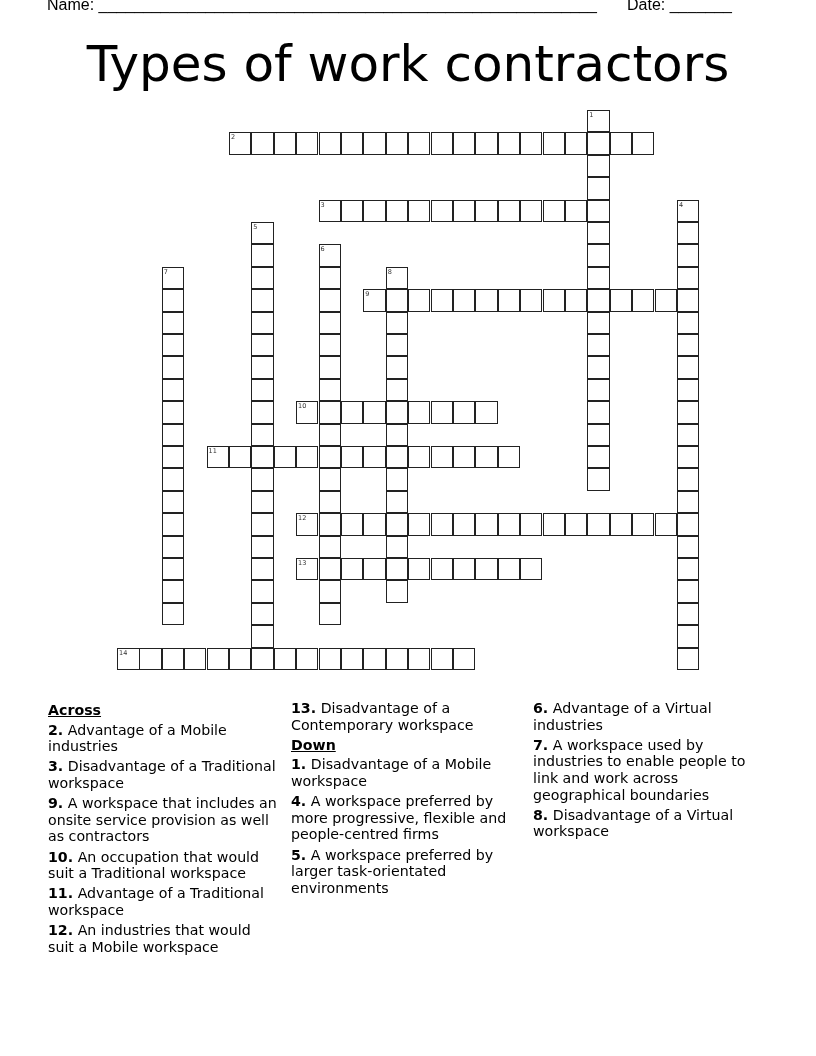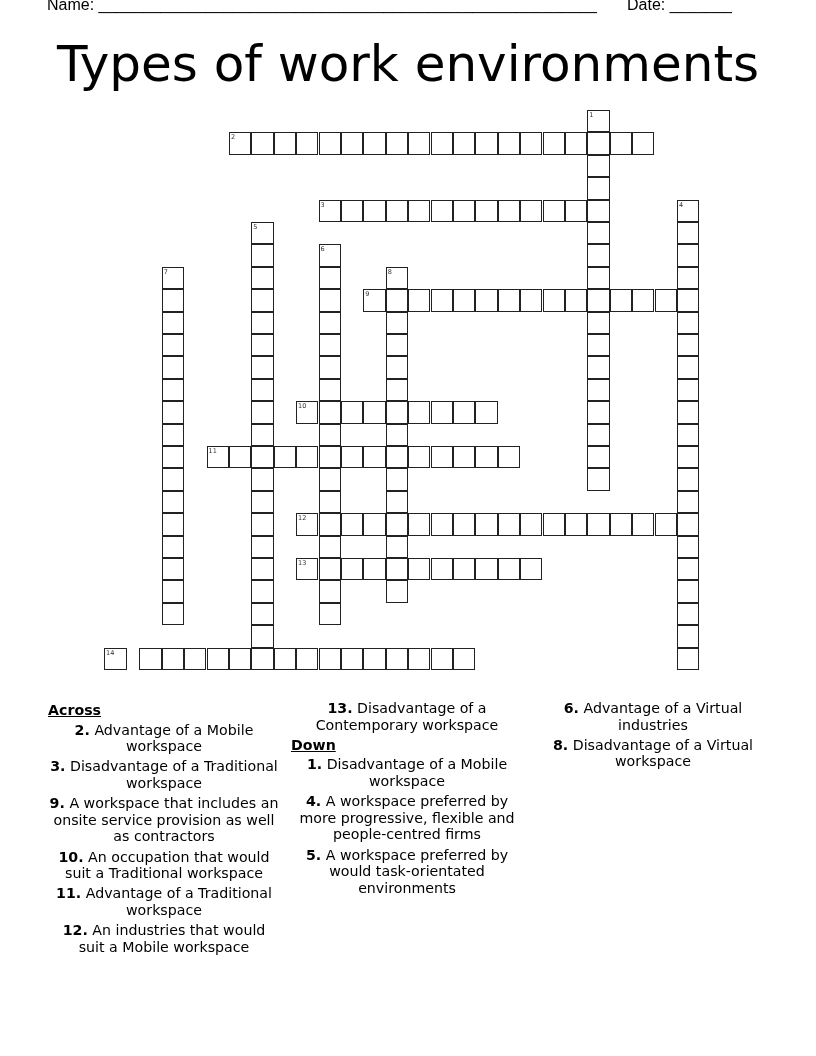--- a/index.html
+++ b/index.html
@@ -14,32 +14,32 @@
   .cell { position: absolute; width: 22.4px; height: 22.4px; box-sizing: border-box;
     border: 1px solid #222; background: #fff; }
   .cell .num { position: absolute; top: 0px; left: 1px; font-family: "DejaVu Sans", sans-serif;
     font-size: 6.5px; line-height: 8px; color: #333; }
   .clues { position: absolute; top: 700px; font-family: "DejaVu Sans", sans-serif;
     font-size: 14.2px; line-height: 16.6px; }
   .col1 { left: 48px; width: 232px; }
   .col2 { left: 291px; width: 232px; }
   .col3 { left: 533px; width: 240px; }
   .clue-head { font-weight: bold; text-decoration: underline; margin-top: 2px; margin-bottom: 3px; }
-  .clue { margin-bottom: 3.6px; text-align: center; }
+  .clue { margin-bottom: 3.6px; }
   .clue b { font-weight: bold; }
 </style>
 </head>
 <body>
 
 <div class="header-line">
   <span class="hdr-name">Name: ________________________________________________________</span>
   <span class="hdr-date">Date: _______</span>
 </div>
 
-<div class="title">Types of work environments</div>
+<div class="title">Types of work contractors</div>
 
 <div class="grid" id="crossword-grid">
     <div class="cell" style="left: 587.3px; top: 110px;">
       <span class="num">1</span>
     </div>
     <div class="cell" style="left: 587.3px; top: 132.4px;"></div>
     <div class="cell" style="left: 587.3px; top: 154.8px;"></div>
     <div class="cell" style="left: 587.3px; top: 177.2px;"></div>
     <div class="cell" style="left: 587.3px; top: 199.6px;"></div>
     <div class="cell" style="left: 587.3px; top: 222px;"></div>
@@ -244,53 +244,54 @@
       <span class="num">13</span>
     </div>
     <div class="cell" style="left: 340.9px; top: 558px;"></div>
     <div class="cell" style="left: 363.3px; top: 558px;"></div>
     <div class="cell" style="left: 408.1px; top: 558px;"></div>
     <div class="cell" style="left: 430.5px; top: 558px;"></div>
     <div class="cell" style="left: 452.9px; top: 558px;"></div>
     <div class="cell" style="left: 475.3px; top: 558px;"></div>
     <div class="cell" style="left: 497.7px; top: 558px;"></div>
     <div class="cell" style="left: 520.1px; top: 558px;"></div>
-    <div class="cell" style="left: 104px; top: 647.6px; padding-left: 21px;">
+    <div class="cell" style="left: 117px; top: 647.6px; padding-left: 21px;">
       <span class="num">14</span>
     </div>
     <div class="cell" style="left: 139.3px; top: 647.6px;"></div>
     <div class="cell" style="left: 161.7px; top: 647.6px;"></div>
     <div class="cell" style="left: 184.1px; top: 647.6px;"></div>
     <div class="cell" style="left: 206.5px; top: 647.6px;"></div>
     <div class="cell" style="left: 228.9px; top: 647.6px;"></div>
     <div class="cell" style="left: 273.7px; top: 647.6px;"></div>
     <div class="cell" style="left: 296.1px; top: 647.6px;"></div>
     <div class="cell" style="left: 318.5px; top: 647.6px;"></div>
     <div class="cell" style="left: 340.9px; top: 647.6px;"></div>
     <div class="cell" style="left: 363.3px; top: 647.6px;"></div>
     <div class="cell" style="left: 385.7px; top: 647.6px;"></div>
     <div class="cell" style="left: 408.1px; top: 647.6px;"></div>
     <div class="cell" style="left: 430.5px; top: 647.6px;"></div>
     <div class="cell" style="left: 452.9px; top: 647.6px;"></div>
   </div>
 
 <div class="clues col1">
   <div class="clue-head">Across</div>
-  <div class="clue"><b>2.</b> <span>Advantage of a Mobile workspace</span></div>
+  <div class="clue"><b>2.</b> <span>Advantage of a Mobile industries</span></div>
   <div class="clue"><b>3.</b> <span>Disadvantage of a Traditional workspace</span></div>
   <div class="clue"><b>9.</b> <span>A workspace that includes an onsite service provision as well as contractors</span></div>
   <div class="clue"><b>10.</b> <span>An occupation that would suit a Traditional workspace</span></div>
   <div class="clue"><b>11.</b> <span>Advantage of a Traditional workspace</span></div>
   <div class="clue"><b>12.</b> <span>An industries that would suit a Mobile workspace</span></div>
 </div>
 
 <div class="clues col2">
   <div class="clue"><b>13.</b> <span>Disadvantage of a Contemporary workspace</span></div>
   <div class="clue-head">Down</div>
   <div class="clue"><b>1.</b> <span>Disadvantage of a Mobile workspace</span></div>
   <div class="clue"><b>4.</b> <span>A workspace preferred by more progressive, flexible and people-centred firms</span></div>
-  <div class="clue"><b>5.</b> <span>A workspace preferred by would task-orientated environments</span></div>
+  <div class="clue"><b>5.</b> <span>A workspace preferred by larger task-orientated environments</span></div>
 </div>
 
 <div class="clues col3">
   <div class="clue"><b>6.</b> <span>Advantage of a Virtual industries</span></div>
+  <div class="clue"><b>7.</b> <span>A workspace used by industries to enable people to link and work across geographical boundaries</span></div>
   <div class="clue"><b>8.</b> <span>Disadvantage of a Virtual workspace</span></div>
 </div>
 
 </body></html>

